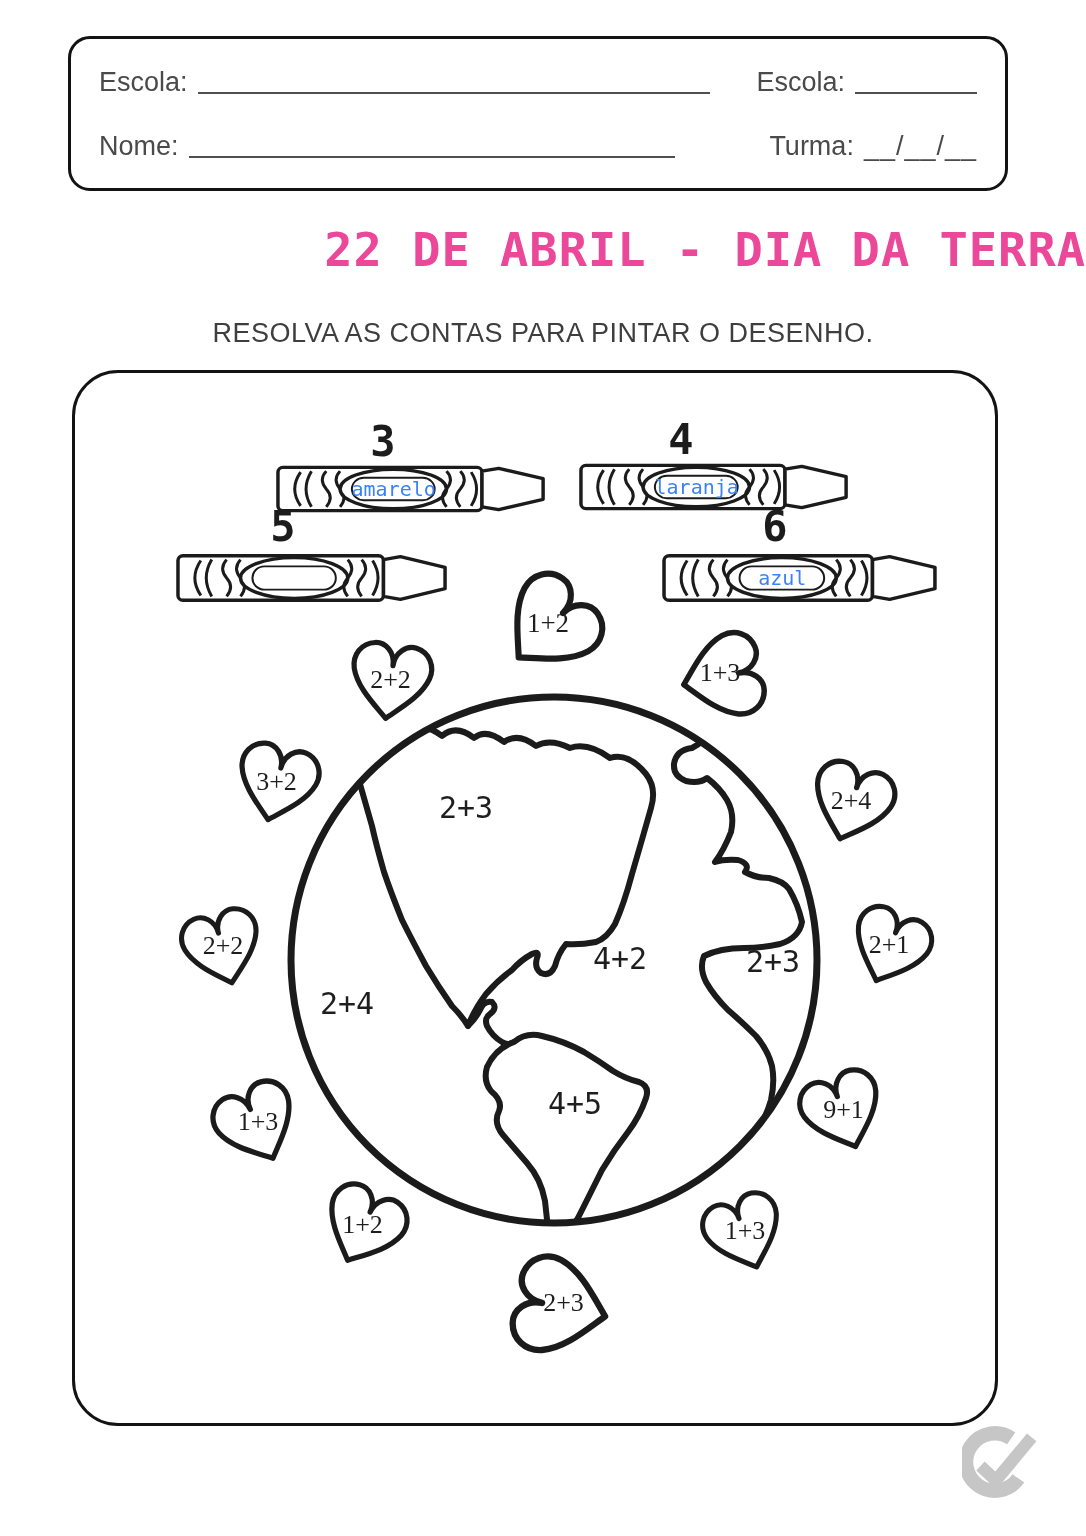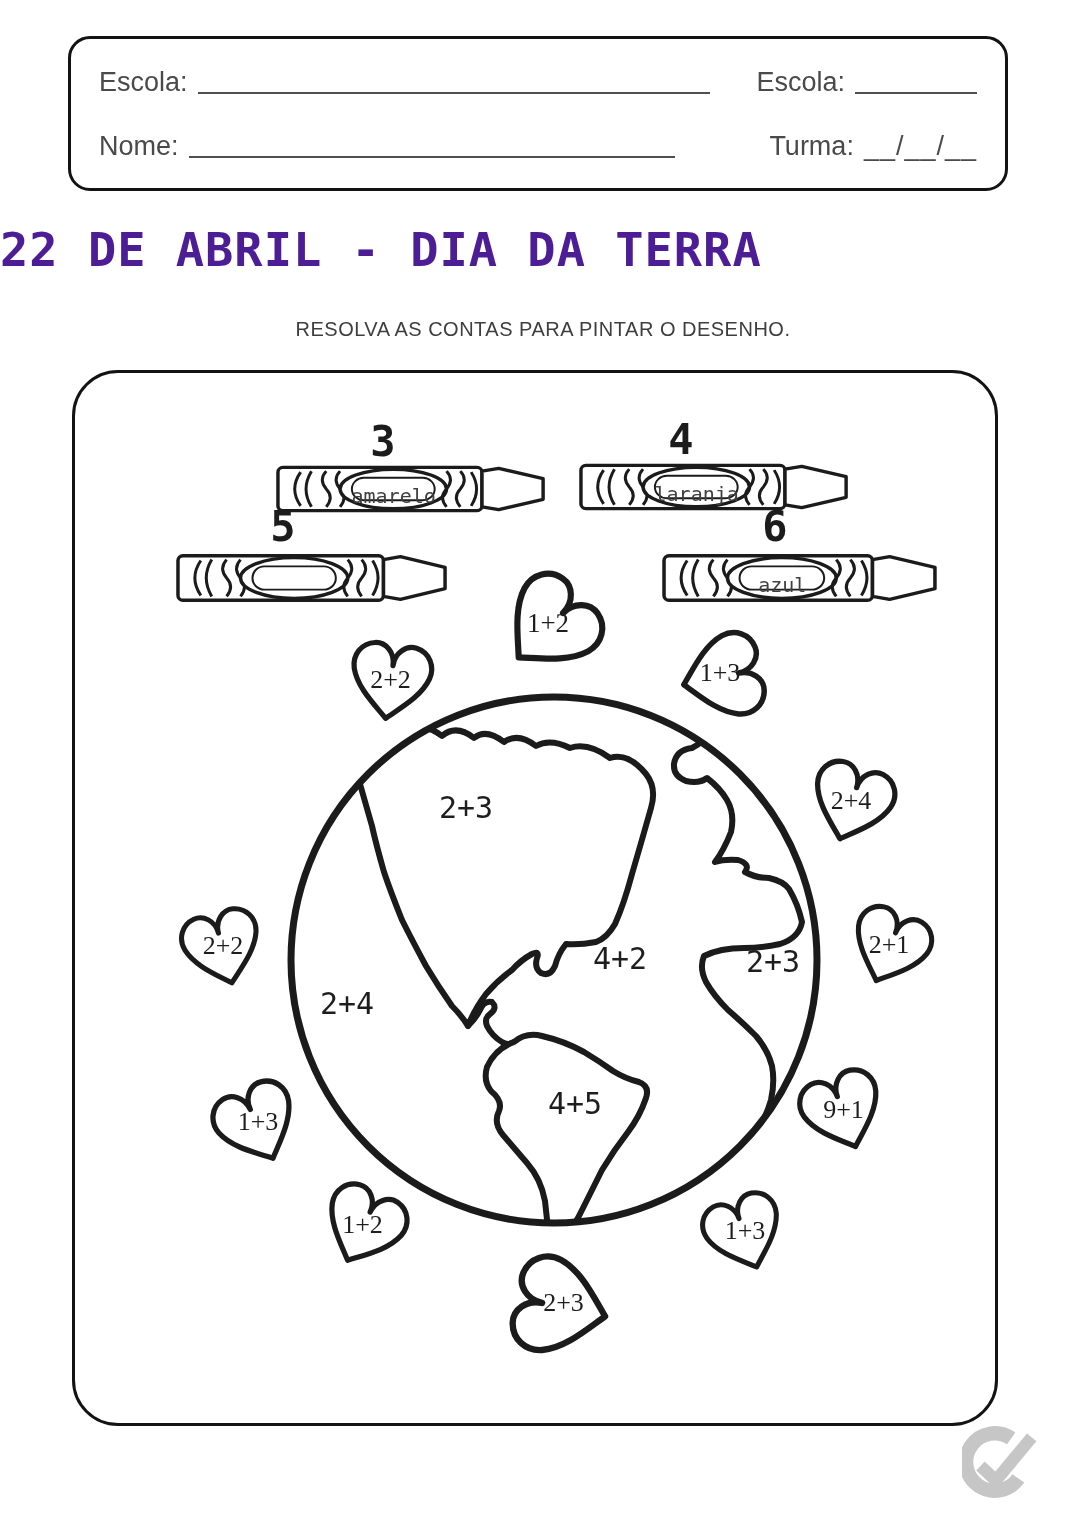--- a/index.html
+++ b/index.html
@@ -9,34 +9,34 @@
   .header-box{position:absolute;left:68px;top:36px;width:940px;height:155px;
       border:3px solid #131313;border-radius:22px;box-sizing:border-box;
       padding:28px 28px 26px 28px;display:flex;flex-direction:column;justify-content:space-between;
       font-size:27px;color:#4a4a4a;}
   .hrow{display:flex;align-items:baseline;}
   .hlabel{white-space:nowrap;}
   .blank{border-bottom:2px solid #4f4f4f;height:4px;align-self:flex-end;margin:0 0 4px 10px;}
   .blank-grow{flex:1;}
   .date-text{margin-left:10px;letter-spacing:1px;}
   
-  .title{position:absolute;left:0;right:0;top:222px;text-align:left;
+  .title{position:absolute;left:0;right:0;top:222px;text-align:right;
       font-family:"DejaVu Sans Mono",monospace;font-weight:bold;font-size:47px;
-      letter-spacing:1px;color:#4c1d95;}
+      letter-spacing:1px;color:#ec4899;}
   .subtitle{position:absolute;left:0;right:0;top:318px;text-align:center;
-      font-size:20px;letter-spacing:.5px;color:#3e3e3e;}
+      font-size:27px;letter-spacing:.5px;color:#3e3e3e;}
   
   .content-box{position:absolute;left:72px;top:370px;width:926px;height:1056px;
       border:3.5px solid #131313;border-radius:46px;box-sizing:border-box;}
   
   .crayon{position:absolute;}
   .crayon svg{position:absolute;inset:0;width:100%;height:100%;}
-  .crayon-label{position:absolute;left:22%;top:7px;width:42%;height:100%;
+  .crayon-label{position:absolute;left:22%;top:0;width:42%;height:100%;
       display:flex;align-items:center;justify-content:center;
-      font-family:"DejaVu Sans Mono",monospace;font-size:20px;color:#404040;}
+      font-family:"DejaVu Sans Mono",monospace;font-size:20px;color:#3b82f6;}
   .crayon-number{position:absolute;width:80px;text-align:center;
       font-family:"DejaVu Sans Mono",monospace;font-weight:bold;font-size:42px;
       line-height:50px;color:#1c1c1c;}
   
   .globe{position:absolute;left:199px;top:307px;width:560px;height:560px;}
   .globe-label{position:absolute;transform:translate(-50%,-50%);
       font-family:"DejaVu Sans Mono",monospace;font-size:30px;color:#1e1e1e;white-space:nowrap;}
   
   .heart{position:absolute;}
   .heart svg{position:absolute;inset:0;width:100%;height:100%;}
@@ -161,20 +161,26 @@
           <use href="#heartShape"></use>
         </svg>
       <span class="heart-label">2+2</span>
     </div>
     <div class="heart" style="left:595px;top:254px;width:100px;height:100px;">
       <svg viewBox="0 0 100 100" style="transform:rotate(78deg);">
           <use href="#heartShape"></use>
         </svg>
       <span class="heart-label">1+3</span>
     </div>
+    <div class="heart" style="left:154px;top:365px;width:95px;height:95px;">
+      <svg viewBox="0 0 100 100" style="transform:rotate(14deg);">
+          <use href="#heartShape"></use>
+        </svg>
+      <span class="heart-label">3+2</span>
+    </div>
     <div class="heart" style="left:728px;top:384px;width:96px;height:96px;">
       <svg viewBox="0 0 100 100" style="transform:rotate(18deg);">
           <use href="#heartShape"></use>
         </svg>
       <span class="heart-label">2+4</span>
     </div>
     <div class="heart" style="left:102px;top:531px;width:92px;height:92px;">
       <svg viewBox="0 0 100 100" style="transform:rotate(-15deg);">
           <use href="#heartShape"></use>
         </svg>

